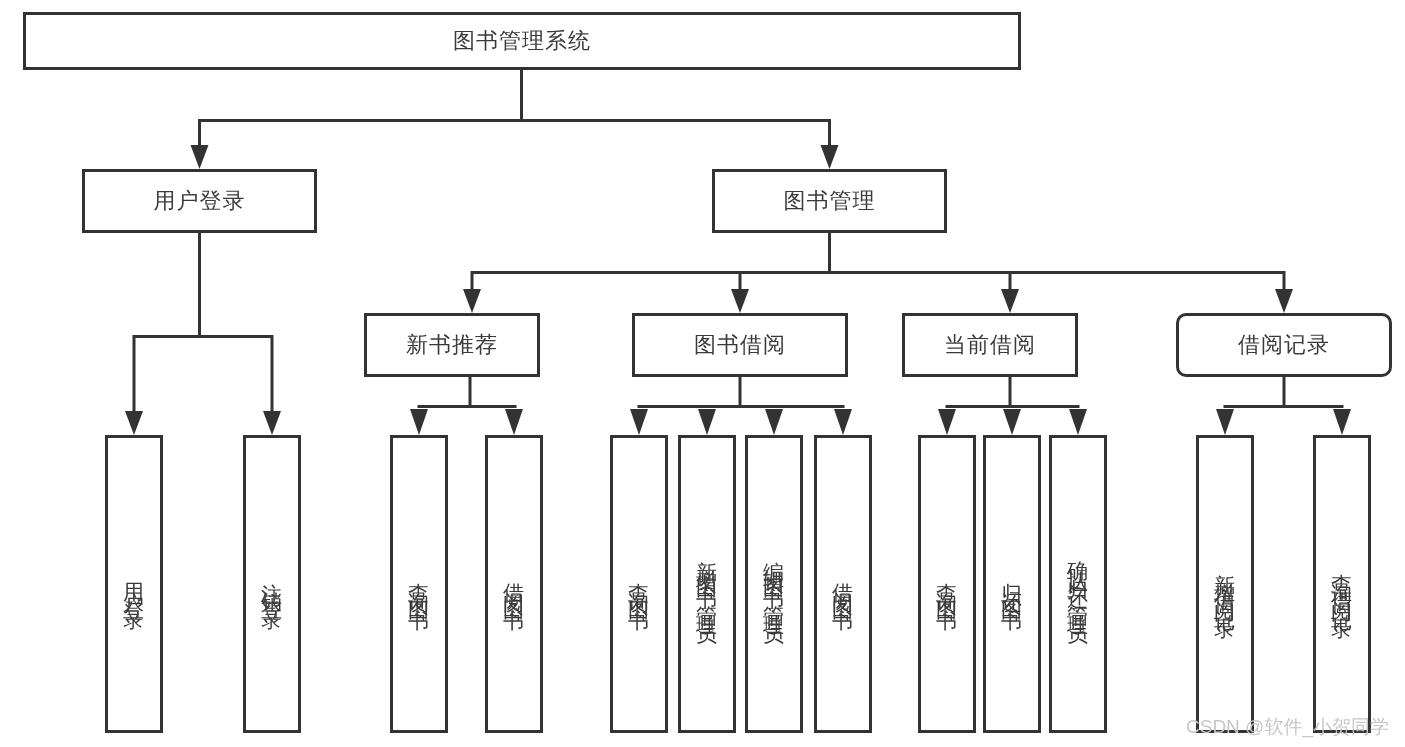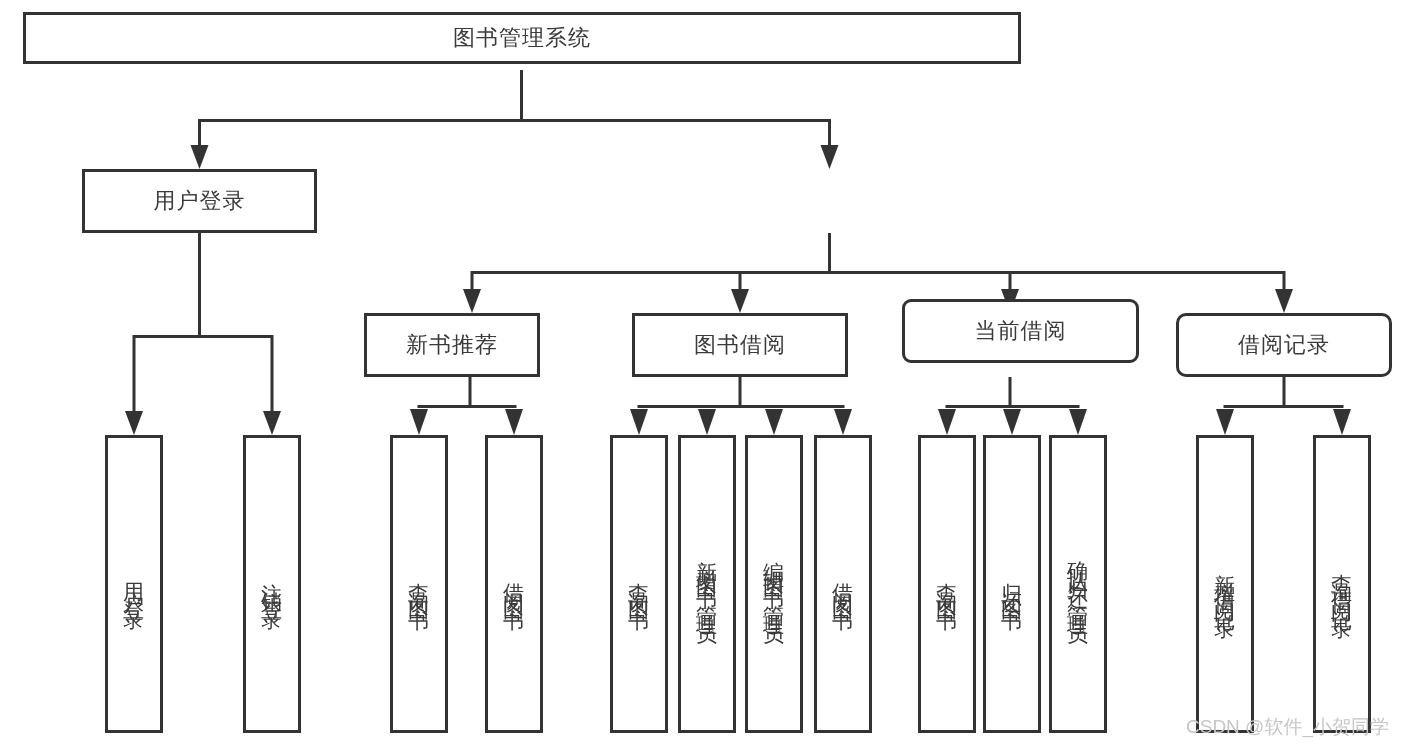--- a/index.html
+++ b/index.html
@@ -21,26 +21,26 @@
   .box{
     position:absolute;
     box-sizing:border-box;
     border:3px solid var(--line);
     background:var(--bg);
     display:flex;align-items:center;justify-content:center;
     color:var(--text);
     text-align:center;
   }
   .h{font-size:22px;letter-spacing:1px;}
-  .root{left:23px;top:12px;width:998px;height:52px;}
+  .root{left:23px;top:12px;width:998px;height:58px;}
   .n-user{left:82px;top:169px;width:235px;height:64px;}
   .n-mgmt{left:712px;top:169px;width:235px;height:64px;}
   .s0{left:364px;top:313px;width:176px;height:64px;justify-content:center;}
   .s1{left:632px;top:313px;width:216px;height:64px;}
-  .s2{left:902px;top:299px;width:237px;height:64px;border-radius:9px;}
+  .s2{left:902px;top:313px;width:176px;height:64px;}
   .s3{left:1176px;top:313px;width:216px;height:64px;border-radius:10px;}
   .leaf{
     top:435px;width:58px;height:298px;
     writing-mode:vertical-rl;
     font-size:21px;
     letter-spacing:9px;
     line-height:1;
     padding:4px 0;
   }
   .l-a0{left:105px;} .l-a1{left:243px;}
@@ -127,20 +127,23 @@
     </g>
   </svg>
 
   <div class="box h root">
     <span>图书管理系统</span>
   </div>
 
   <div class="box h n-user">
     <span>用户登录</span>
   </div>
+  <div class="box h n-mgmt">
+    <span>图书管理</span>
+  </div>
 
   <div class="box h s0">
     <span>新书推荐</span>
   </div>
   <div class="box h s1">
     <span>图书借阅</span>
   </div>
   <div class="box h s2">
     <span>当前借阅</span>
   </div>

